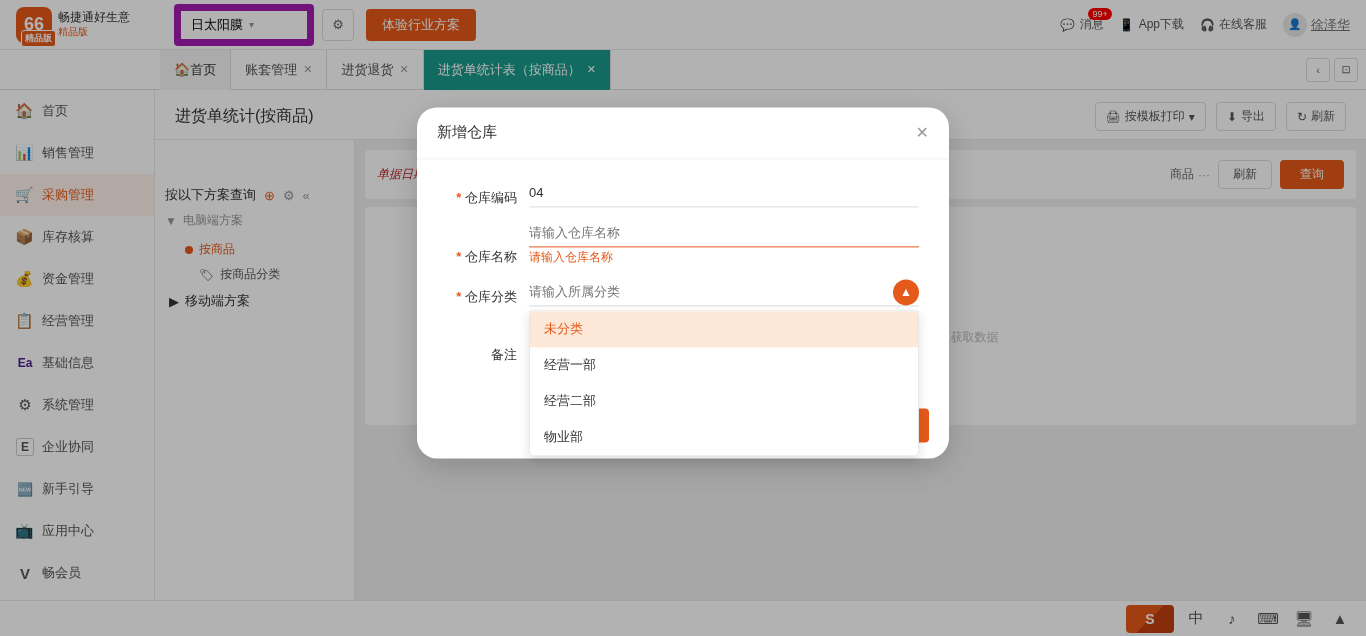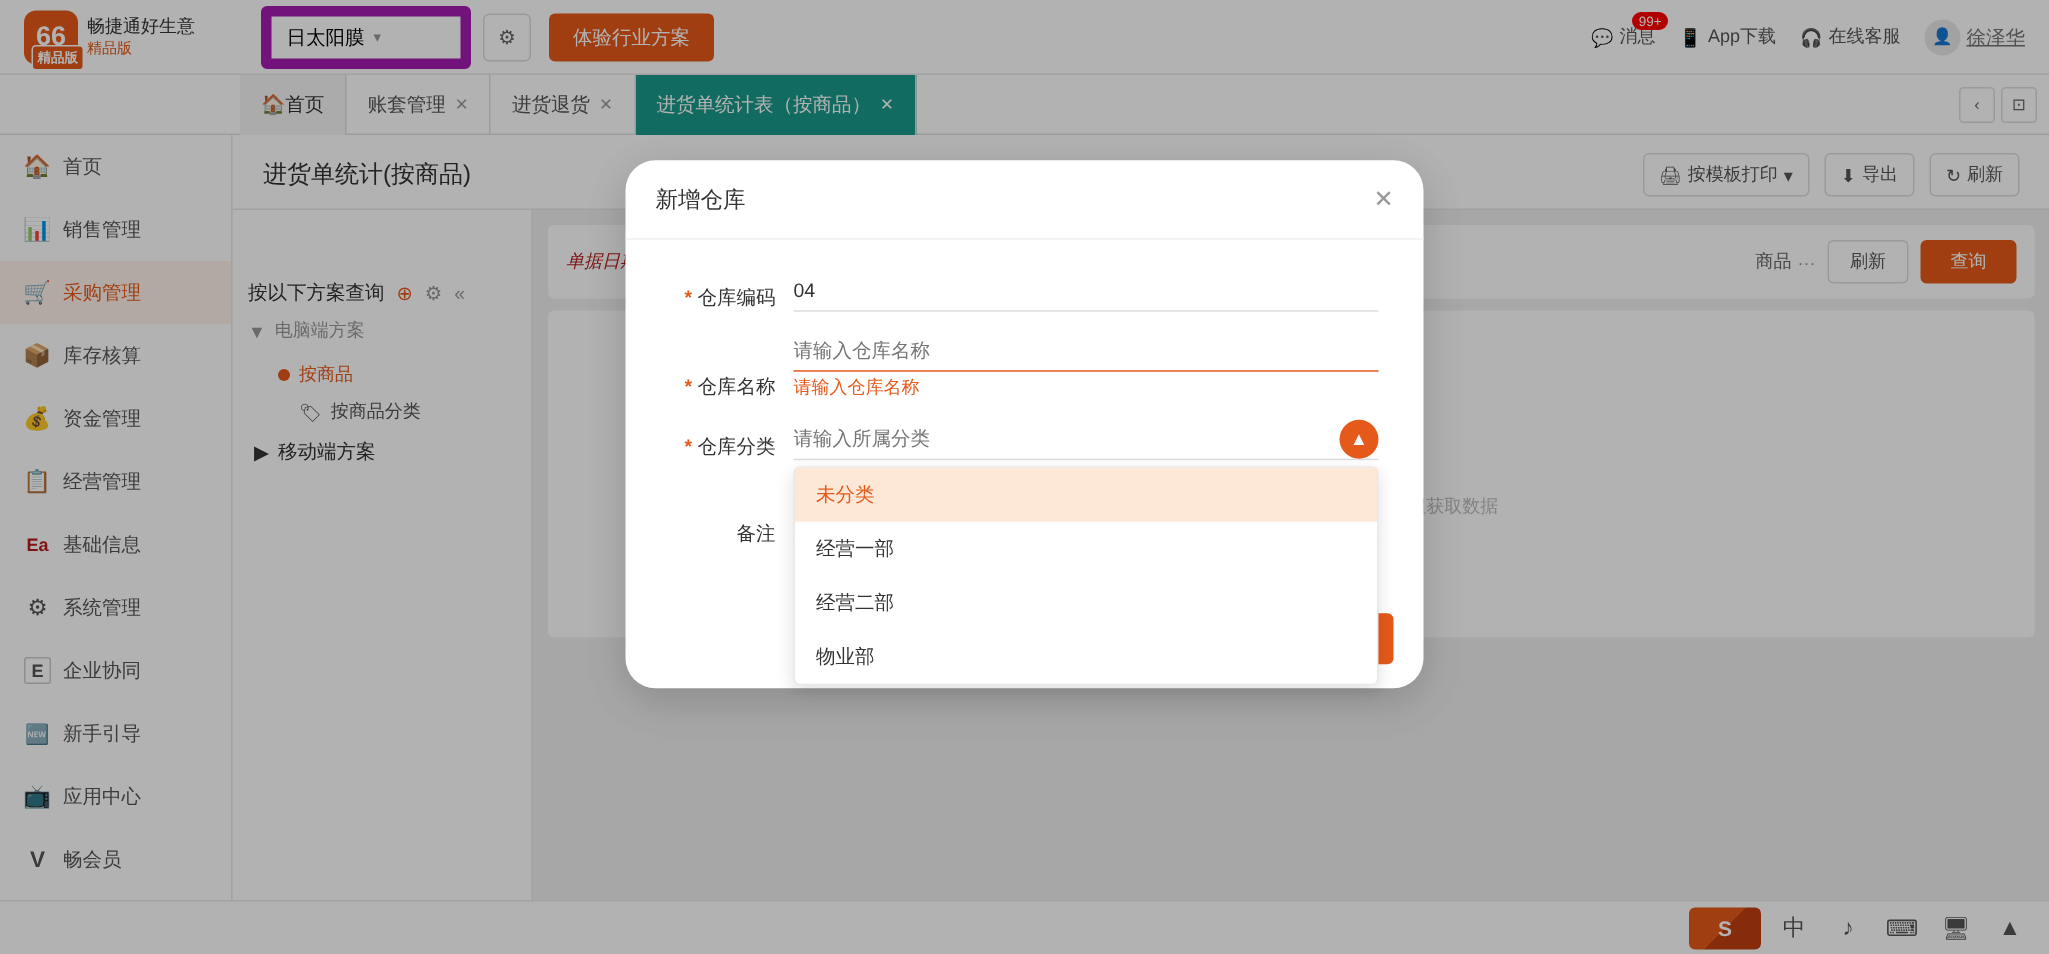--- a/index.html
+++ b/index.html
@@ -417,21 +417,21 @@
     </div>
     <div class="sidebar-item">
       <span class="sidebar-icon">💰</span>
       <span>资金管理</span>
     </div>
     <div class="sidebar-item">
       <span class="sidebar-icon">📋</span>
       <span>经营管理</span>
     </div>
     <div class="sidebar-item">
-      <span class="sidebar-icon" style="font-size:12px;font-weight:bold;color:#b91c1c;">Ea</span>
+      <span class="sidebar-icon" style="font-size:12px;font-weight:bold;color:#4c1d95;">Ea</span>
       <span>基础信息</span>
     </div>
     <div class="sidebar-item">
       <span class="sidebar-icon">⚙</span>
       <span>系统管理</span>
     </div>
     <div class="sidebar-item">
       <span class="sidebar-icon" style="font-size:12px;font-weight:bold;border:1px solid #ccc;border-radius:2px;padding:1px 2px;">E</span>
       <span>企业协同</span>
     </div>

